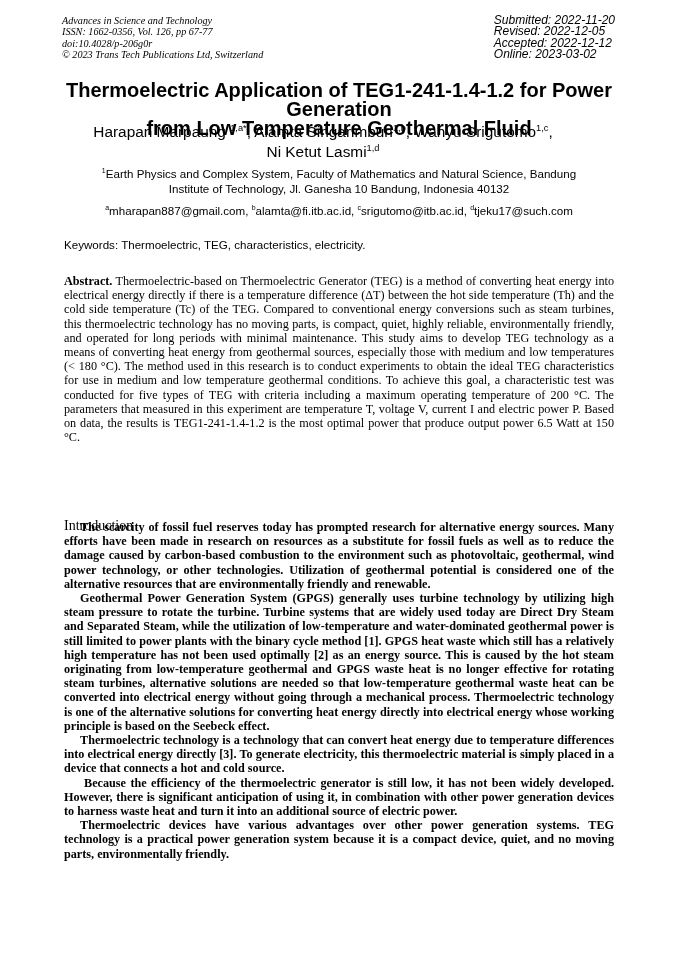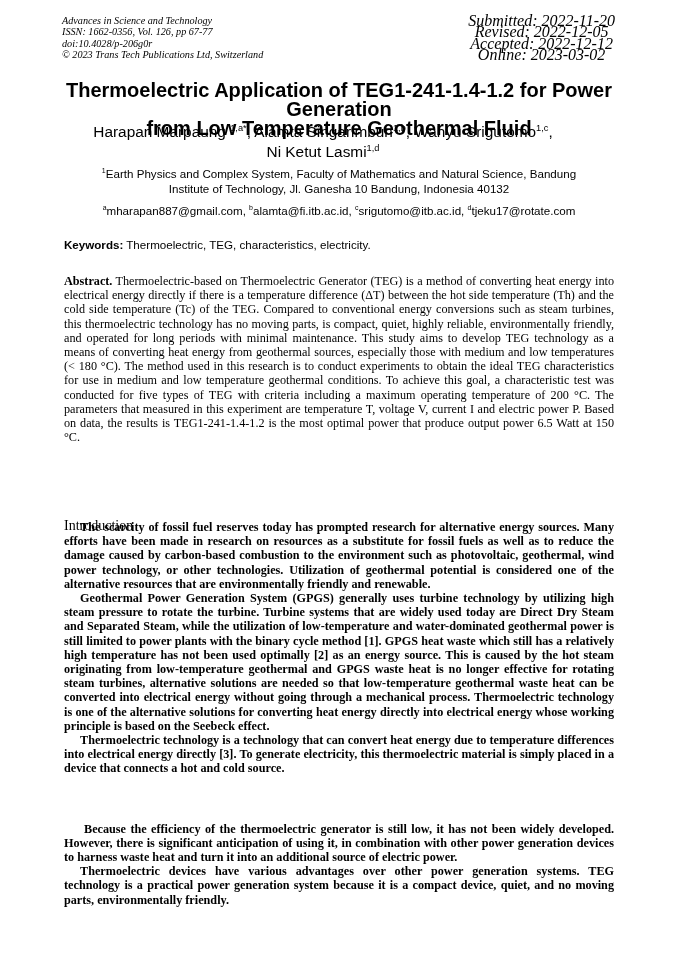--- a/index.html
+++ b/index.html
@@ -1,32 +1,32 @@
 <!DOCTYPE html>
 <html><head>
   <meta charset="utf-8">
   <style>
     html, body { margin: 0; padding: 0; background: #ffffff; }
     body { width: 678px; height: 959px; position: relative; overflow: hidden; color: #000; }
     .page { position: absolute; left: 0; top: 0; width: 678px; height: 844px; }
     .hdr-left { position: absolute; left: 62px; top: 15px; font-family: "Liberation Serif", serif; font-style: italic; font-size: 10.2px; line-height: 11.3px; }
-    .hdr-right { position: absolute; right: 63px; top: 15px; font-family: Liberation Serif, serif; font-style: italic; font-size: 16px; line-height: 11.3px; text-align: center; }
+    .hdr-right { position: absolute; right: 63px; top: 15px; font-family: Liberation Sans, sans-serif; font-style: italic; font-size: 12px; line-height: 11.3px; text-align: left; }
     .title { position: absolute; left: 40px; width: 598px; top: 81px; font-family: "Liberation Sans", sans-serif; font-weight: bold; font-size: 20px; line-height: 19px; text-align: center; }
     .authors { position: absolute; left: 24px; width: 598px; top: 122px; font-family: "Liberation Sans", sans-serif; font-size: 15.4px; line-height: 20px; text-align: center; }
     .authors sup, .affil sup, .emails sup { font-size: 0.6em; vertical-align: super; line-height: 0; }
     .affil { position: absolute; left: 40px; width: 598px; top: 166px; font-family: "Liberation Sans", sans-serif; font-size: 11.6px; line-height: 15px; text-align: center; }
     .emails { position: absolute; left: 40px; width: 598px; top: 203px; font-family: "Liberation Sans", sans-serif; font-size: 11.6px; line-height: 15px; text-align: center; }
     .keywords { position: absolute; left: 64px; width: 552px; top: 237px; font-family: "Liberation Sans", sans-serif; font-size: 11.6px; line-height: 15px; }
-    .keywords b { font-weight: bold; margin-top: 26px; }
+    .keywords b { font-weight: normal; margin-top: 26px; }
     .abstract { position: absolute; left: 64px; width: 550px; top: 274px; font-family: "Liberation Serif", serif; font-size: 12.2px; line-height: 14.2px; text-align: justify; }
     .abstract b { font-weight: bold; margin-top: 16px; }
     .section-title { position: absolute; left: 64px; top: 499px; font-family: "Liberation Serif", serif; font-weight: normal; font-size: 14px; line-height: 14px; margin-top: 20px; }
     .body-text { position: absolute; left: 64px; width: 550px; top: 520px; font-family: "Liberation Serif", serif; font-size: 12.2px; line-height: 14.2px; text-align: justify; }
     .body-text p { margin: 0; text-indent: 16px; font-weight: bold; }
-    .body-text p.indent2 { text-indent: 20px; margin-top: 46px; }
+    .body-text p.indent2 { text-indent: 20px; }
   </style>
 </head>
 <body>
 
 <div class="page">
 
   <div class="hdr-left">
     <div>Advances in Science and Technology</div>
     <div>ISSN: 1662-0356, Vol. 126, pp 67-77</div>
     <div>doi:10.4028/p-206g0r</div>
@@ -53,21 +53,21 @@
       <span>Ni Ketut Lasmi</span><sup>1,d</sup>
     </div>
   </div>
 
   <div class="affil">
     <div><sup>1</sup><span>Earth Physics and Complex System, Faculty of Mathematics and Natural Science, Bandung</span></div>
     <div>Institute of Technology, Jl. Ganesha 10 Bandung, Indonesia 40132</div>
   </div>
 
   <div class="emails">
-    <sup>a</sup><span>mharapan887@gmail.com</span><span>, </span><sup>b</sup><span>alamta@fi.itb.ac.id</span><span>, </span><sup>c</sup><span>srigutomo@itb.ac.id</span><span>, </span><sup>d</sup><span>tjeku17@rotate.com</span>
+    <sup>a</sup><span>mharapan887@gmail.com</span><span>, </span><sup>b</sup><span>alamta@fi.itb.ac.id</span><span>, </span><sup>c</sup><span>srigutomo@itb.ac.id</span><span>, </span><sup>d</sup><span>tjeku17@such.com</span>
   </div>
 
   <div class="keywords">
     <b>Keywords:</b><span> Thermoelectric, TEG, characteristics, electricity.</span>
   </div>
 
   <div class="abstract">
     <b>Abstract.</b><span> Thermoelectric-based on Thermoelectric Generator (TEG) is a method of converting heat energy into electrical energy directly if there is a temperature difference (ΔT) between the hot side temperature (Th) and the cold side temperature (Tc) of the TEG. Compared to conventional energy conversions such as steam turbines, this thermoelectric technology has no moving parts, is compact, quiet, highly reliable, environmentally friendly, and operated for long periods with minimal maintenance. This study aims to develop TEG technology as a means of converting heat energy from geothermal sources, especially those with medium and low temperatures (&lt; 180 °C). The method used in this research is to conduct experiments to obtain the ideal TEG characteristics for use in medium and low temperature geothermal conditions. To achieve this goal, a characteristic test was conducted for five types of TEG with criteria including a maximum operating temperature of 200 °C. The parameters that measured in this experiment are temperature T, voltage V, current I and electric power P. Based on data, the results is TEG1-241-1.4-1.2 is the most optimal power that produce output power 6.5 Watt at 150 °C.</span>
   </div>
 

